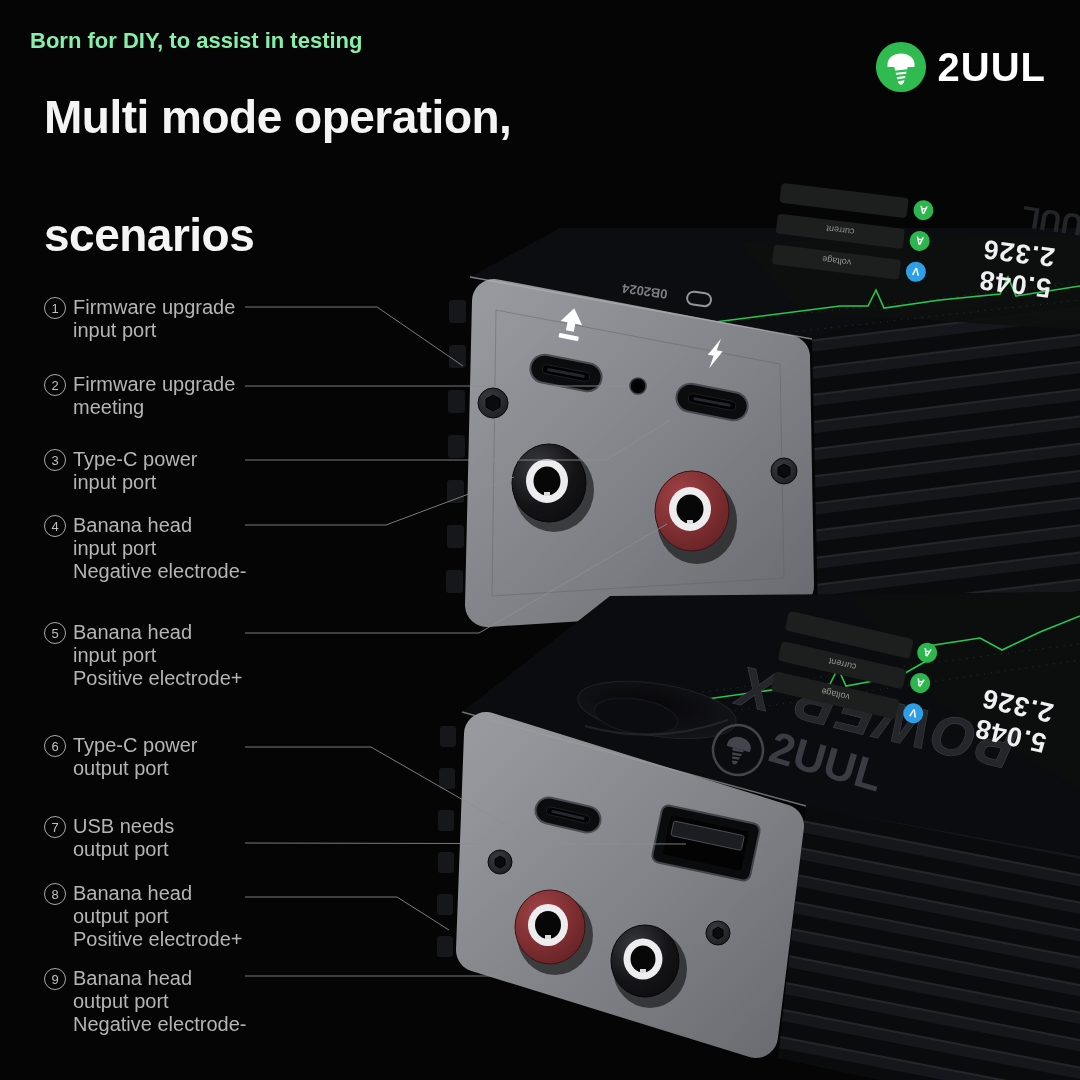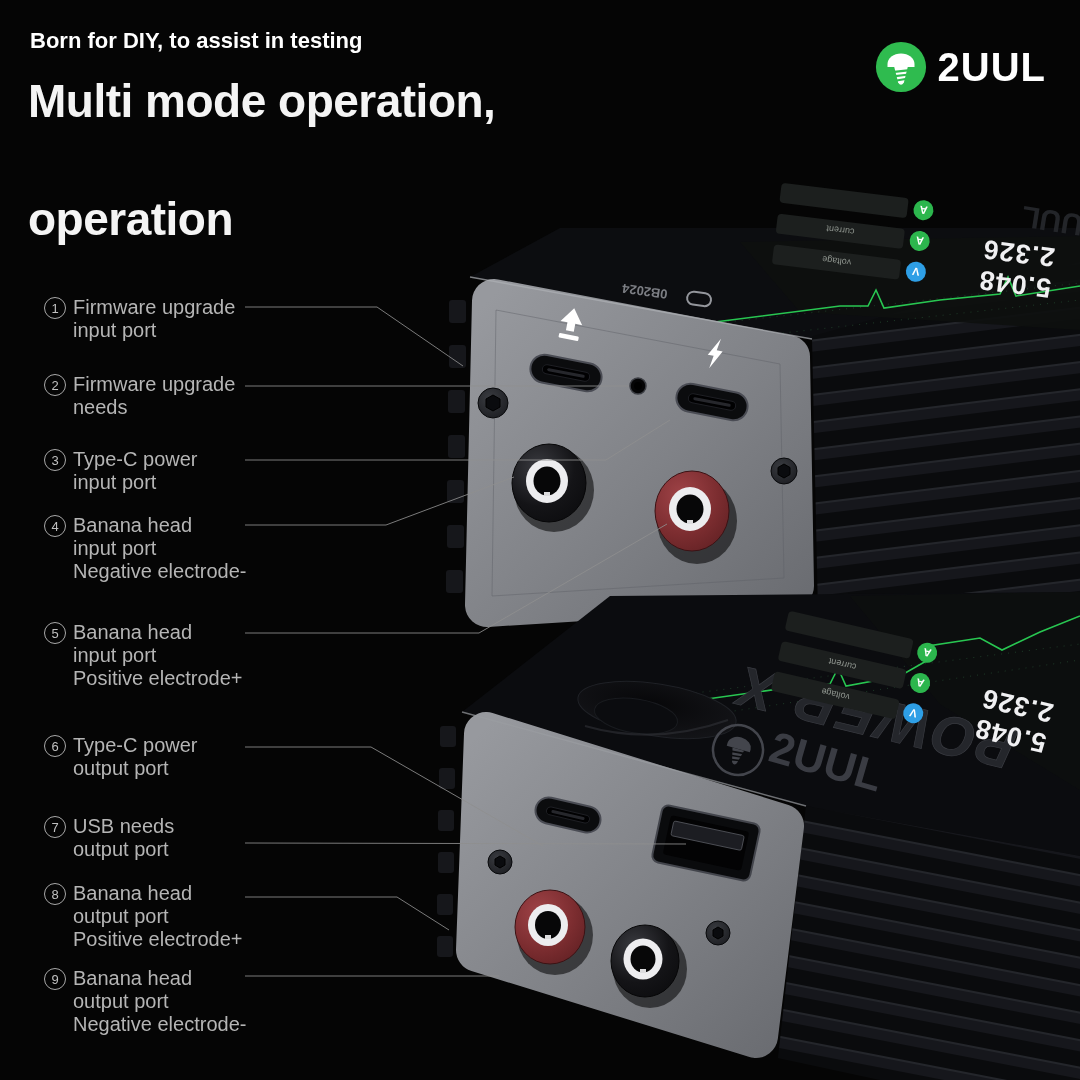--- a/index.html
+++ b/index.html
@@ -1,21 +1,21 @@
 <!DOCTYPE html>
 <html><head>
 <meta charset="utf-8">
 <style>
   html,body{margin:0;padding:0;background:#000;}
   .stage{position:relative;width:1080px;height:1080px;background:#050505;overflow:hidden;
          font-family:"Liberation Sans",sans-serif;}
   .scene{position:absolute;inset:0;z-index:1;}
   .textlayer{position:absolute;inset:0;z-index:2;pointer-events:none;}
-  .tagline{position:absolute;left:30px;top:28px;font-size:22px;font-weight:700;color:#ffffff;}
-  .title{position:absolute;left:28px;top:72px;margin:0;font-size:46px;line-height:59px;
+  .tagline{position:absolute;left:30px;top:28px;font-size:22px;font-weight:700;color:#86efac;}
+  .title{position:absolute;left:28px;top:72px;margin:16px;font-size:46px;line-height:59px;
          font-weight:700;color:#f4f4f4;letter-spacing:-0.5px;}
   .brand{position:absolute;top:40px;right:34px;display:flex;align-items:center;gap:10px;}
   .brandtext{font-size:40px;font-weight:800;color:#fff;letter-spacing:1px;}
   .label{position:absolute;left:44px;display:flex;align-items:flex-start;color:#b5b5b5;
          font-size:20px;line-height:23px;}
   .label .num{flex:0 0 auto;width:20px;height:20px;border:1.5px solid #a8a8a8;border-radius:50%;
          display:flex;align-items:center;justify-content:center;font-size:13px;color:#c0c0c0;
          margin-right:7px;margin-top:1px;}
   svg text{font-family:"Liberation Sans",sans-serif;}
   .reading{font-weight:700;fill:#f0f0f2;font-size:27px;letter-spacing:1px;}
@@ -260,21 +260,21 @@
       <polyline points="245,633 479,633 667,524"></polyline>
       <polyline points="245,747 371,747 543,846"></polyline>
       <polyline points="245,843 686,844"></polyline>
       <polyline points="245,897 397,897 449,930"></polyline>
       <polyline points="245,976 499,976"></polyline>
     </g>
   </svg>
 
   <div class="textlayer">
     <div class="tagline">Born for DIY, to assist in testing</div>
-    <h1 class="title"><span>Multi mode operation,</span><br><br><span>operation</span></h1>
+    <h1 class="title"><span>Multi mode operation,</span><br><br><span>scenarios</span></h1>
 
     <div class="brand">
       <svg width="54" height="54" viewBox="0 0 56 56">
         <circle cx="28" cy="28" r="26" fill="#2fbb4f"></circle>
         <path d="M 14,25 A 14,11 0 0 1 42,25 L 42,28 L 14,28 Z" fill="#fff"></path>
         <path d="M 21,28 L 35,28 L 31,44 Q 28,49 25,44 Z" fill="#fff"></path>
         <line x1="21" y1="33" x2="35" y2="31.5" stroke="#2fbb4f" stroke-width="2.2"></line>
         <line x1="22" y1="37.5" x2="34" y2="36" stroke="#2fbb4f" stroke-width="2.2"></line>
         <line x1="23.5" y1="42" x2="32.5" y2="40.5" stroke="#2fbb4f" stroke-width="2.2"></line>
       </svg>
@@ -286,21 +286,21 @@
           <span class="num">1</span>
           <div>
             <div>Firmware upgrade</div>
             <div>input port</div>
           </div>
         </div>
         <div class="label" style="top: 373px;">
           <span class="num">2</span>
           <div>
             <div>Firmware upgrade</div>
-            <div>needs</div>
+            <div>meeting</div>
           </div>
         </div>
         <div class="label" style="top: 448px;">
           <span class="num">3</span>
           <div>
             <div>Type-C power</div>
             <div>input port</div>
           </div>
         </div>
         <div class="label" style="top: 514px;">

